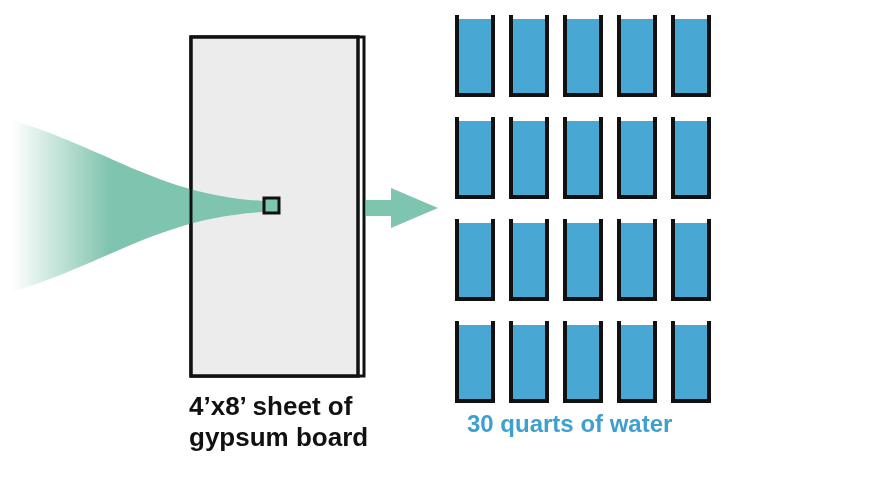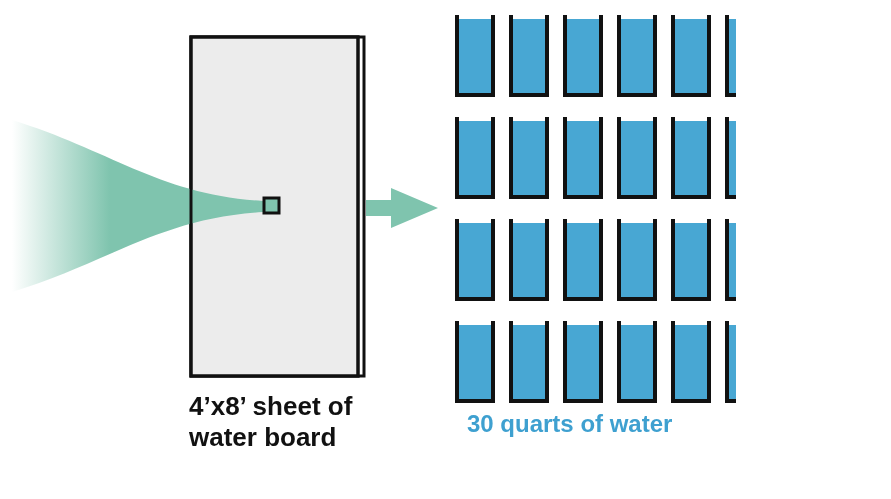--- a/index.html
+++ b/index.html
@@ -7,21 +7,20 @@
     padding: 0;
     background: #ffffff;
     font-family: "Liberation Sans", sans-serif;
   }
   .canvas {
     position: relative;
     width: 714px;
     height: 499px;
     background: #ffffff;
     overflow: hidden;
-    padding-left: 22px;
   }
   .illustration {
     position: absolute;
     left: 0;
     top: 0;
   }
   .cup-grid {
     position: absolute;
     left: 455px;
     top: 15px;
@@ -192,18 +191,18 @@
           <div class="water" style="background: rgb(72, 167, 211);"></div>
         </div>
         <div class="cup" style="border-color: rgb(17, 17, 17);">
           <div class="water" style="background: rgb(72, 167, 211);"></div>
         </div>
       </div>
     </div>
 
   <div class="board-caption" style="color: rgb(17, 17, 17);">
     <div>4’x8’ sheet of</div>
-    <div>water board</div>
+    <div>gypsum board</div>
   </div>
 
   <div class="water-caption" style="color: rgb(62, 160, 208);">30 quarts of water</div>
 
 </div>
 
 </body></html>

